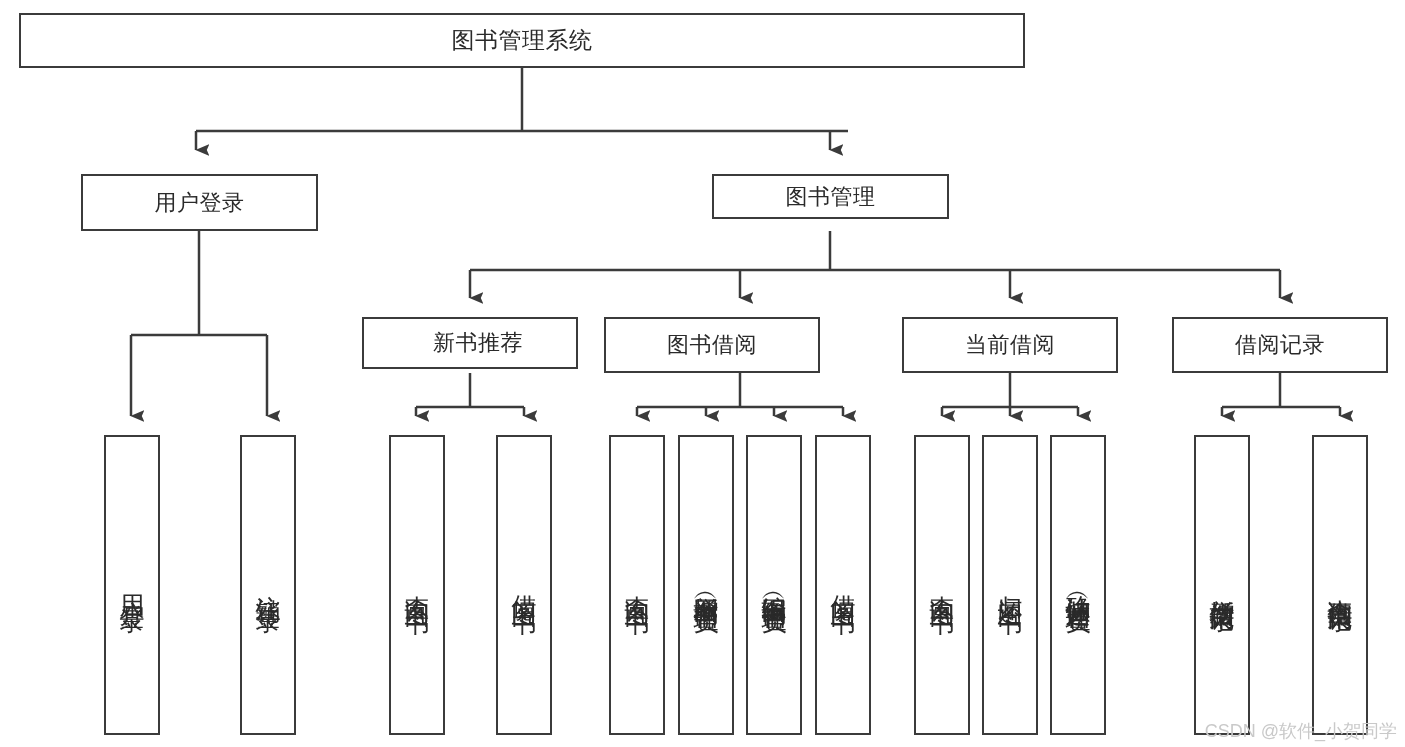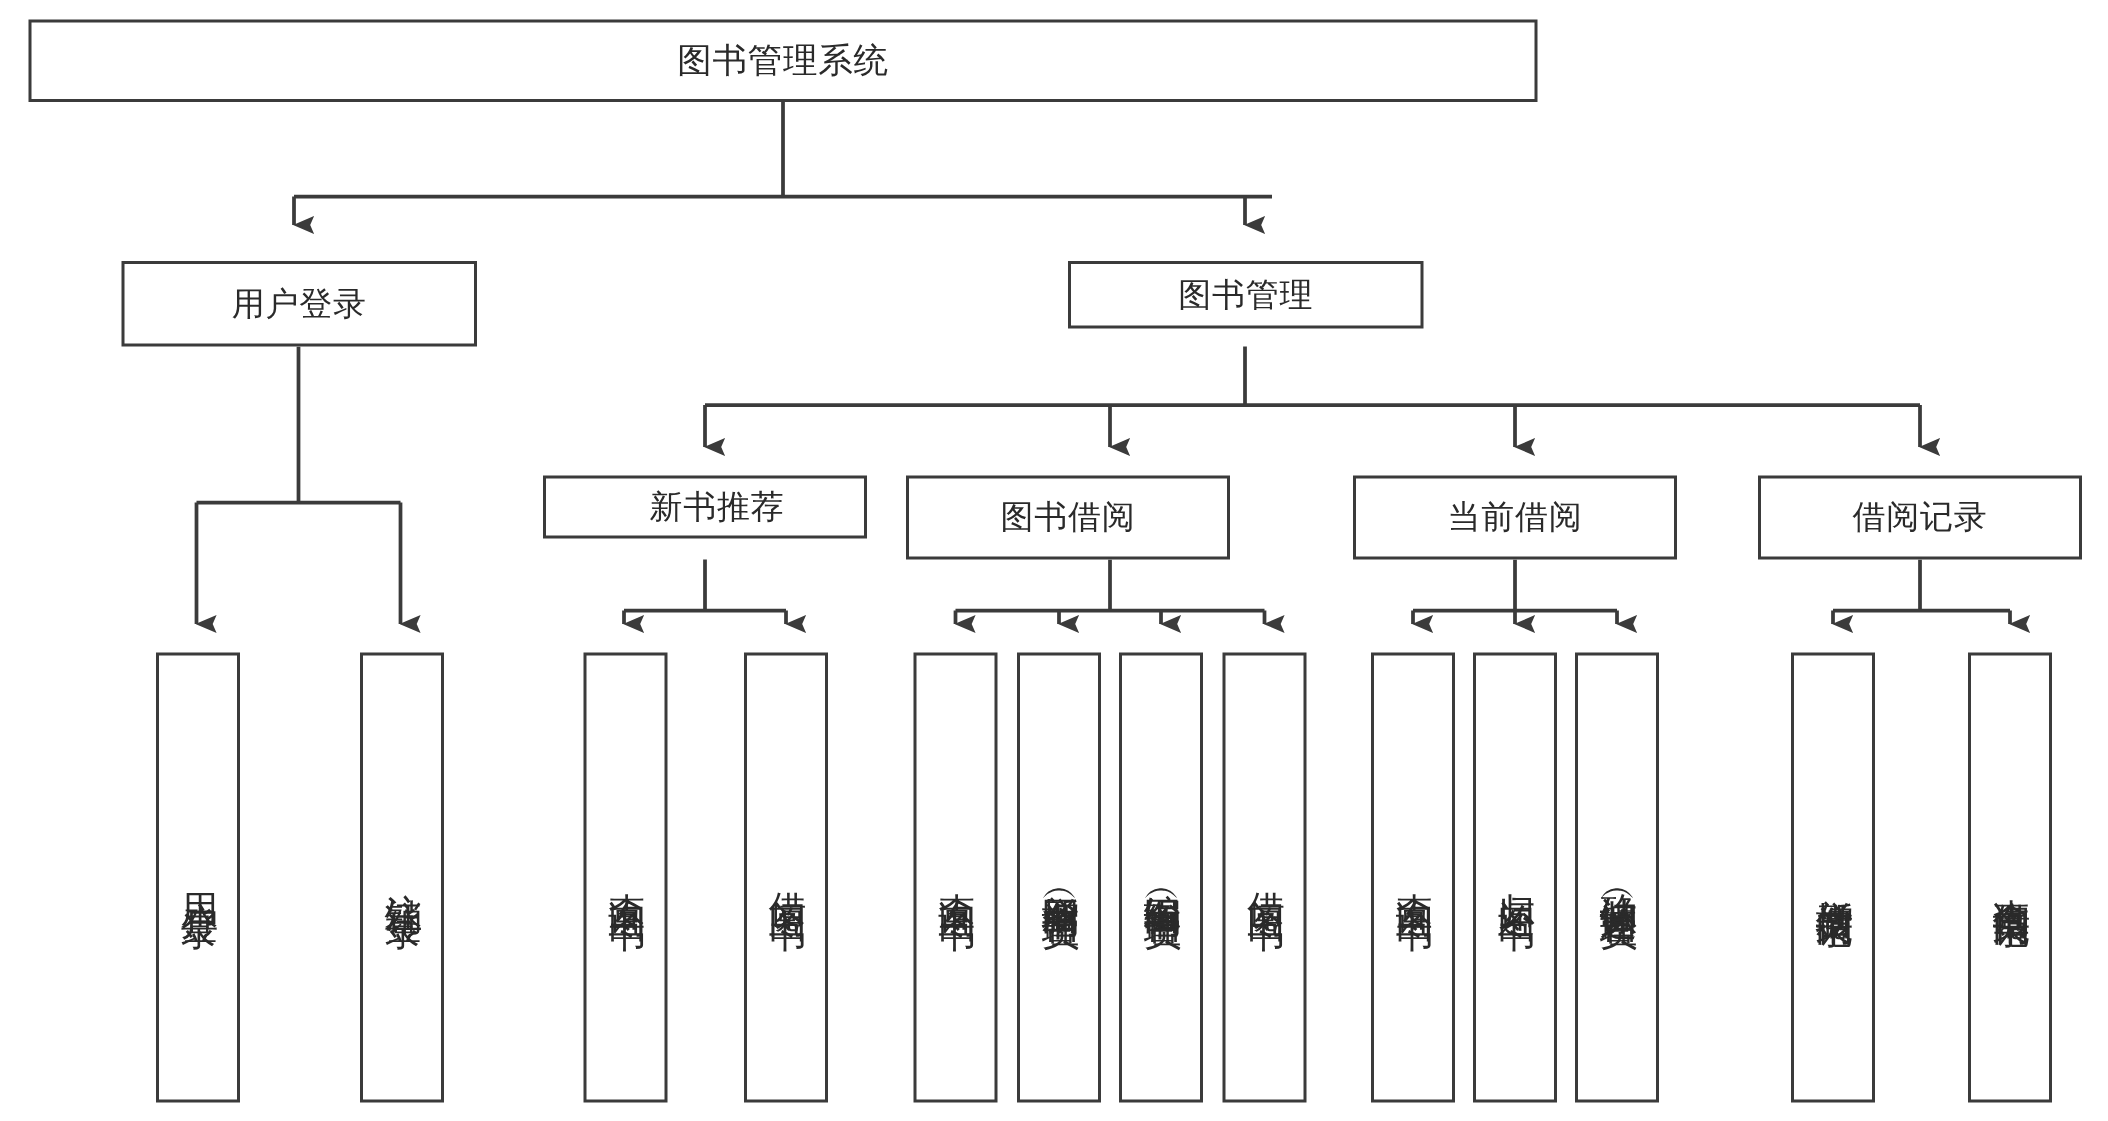--- a/index.html
+++ b/index.html
@@ -140,21 +140,21 @@
   </div>
 
   <div class="node horiz" style="left:81px; top:174px; width:237px; height:57px;">
     <span class="node-label">用户登录</span>
   </div>
 
   <div class="node horiz" style="left:712px; top:174px; width:237px; height:45px;">
     <span class="node-label">图书管理</span>
   </div>
 
-  <div class="node horiz" style="left:362px; top:317px; width:216px; height:42px;padding-left:16px;">
+  <div class="node horiz" style="left:362px; top:317px; width:216px; height:52px;padding-left:16px;">
     <span class="node-label">新书推荐</span>
   </div>
 
   <div class="node horiz" style="left:604px; top:317px; width:216px; height:56px;">
     <span class="node-label">图书借阅</span>
   </div>
 
   <div class="node horiz" style="left:902px; top:317px; width:216px; height:56px;">
     <span class="node-label">当前借阅</span>
   </div>
@@ -208,14 +208,15 @@
   </div>
 
   <div class="node vert long" style="left:1194px; top:435px; width:56px; height:300px;">
     <span class="node-label">新增借阅记录</span>
   </div>
 
   <div class="node vert long" style="left:1312px; top:435px; width:56px; height:300px;">
     <span class="node-label">查询借阅记录</span>
   </div>
 
+  <div class="watermark">CSDN @软件_小贺同学</div>
 
 </div>
 
 </body></html>

